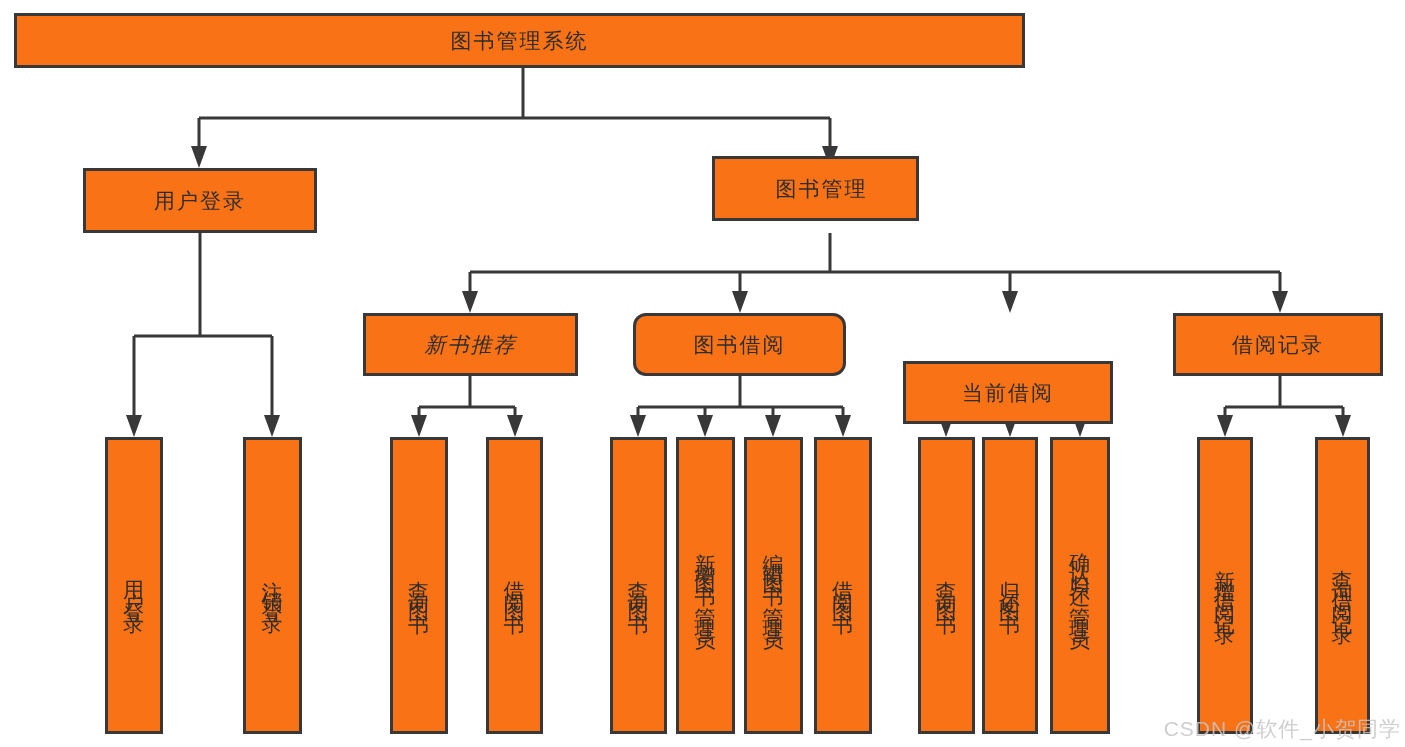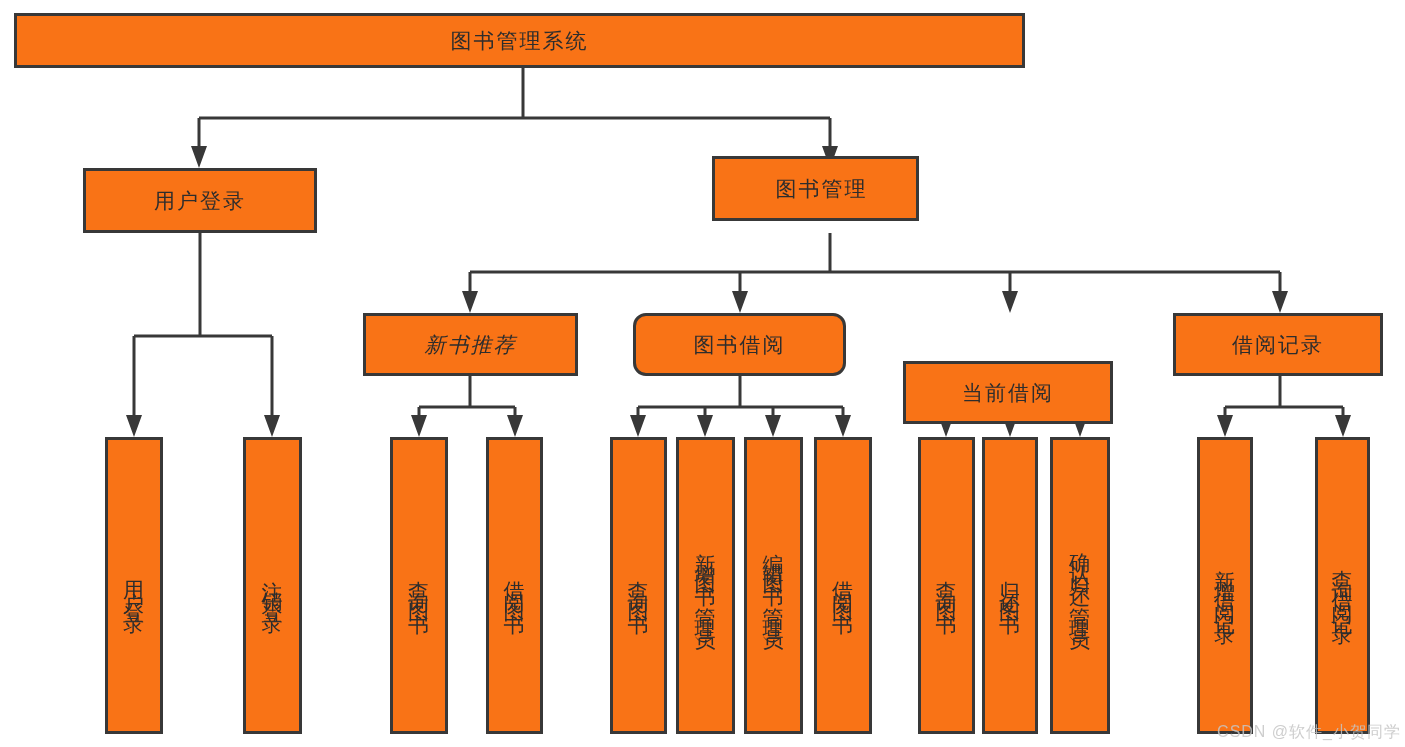--- a/index.html
+++ b/index.html
@@ -6,21 +6,21 @@
   body{width:1405px;height:747px;position:relative;overflow:hidden;
        font-family:"Liberation Sans","DejaVu Sans",sans-serif;}
   .stage{position:absolute;left:0;top:0;width:1405px;height:747px;}
   svg.connectors{position:absolute;left:0;top:0;z-index:1;}
   .box{position:absolute;box-sizing:border-box;border:3px solid #383838;background:#f97316;
        display:flex;align-items:center;justify-content:center;color:#2d2d2d;
        font-size:21px;letter-spacing:2px;z-index:2;}
   .vbox{letter-spacing:0;}
   .vbox .vtext{writing-mode:vertical-rl;text-orientation:mixed;letter-spacing:11px;
        font-size:21px;line-height:1;color:#2d2d2d;}
-  .watermark{position:absolute;right:4px;bottom:4px;z-index:6;font-size:16px;
+  .watermark{position:absolute;right:4px;bottom:4px;z-index:6;font-size:21px;
        color:rgba(198,198,198,0.85);letter-spacing:1px;white-space:nowrap;}
 </style>
 </head>
 <body>
 
 <div class="stage">
 
   <svg class="connectors" width="1405" height="747" viewBox="0 0 1405 747">
     <g stroke="#383838" stroke-width="3" fill="none">
 

